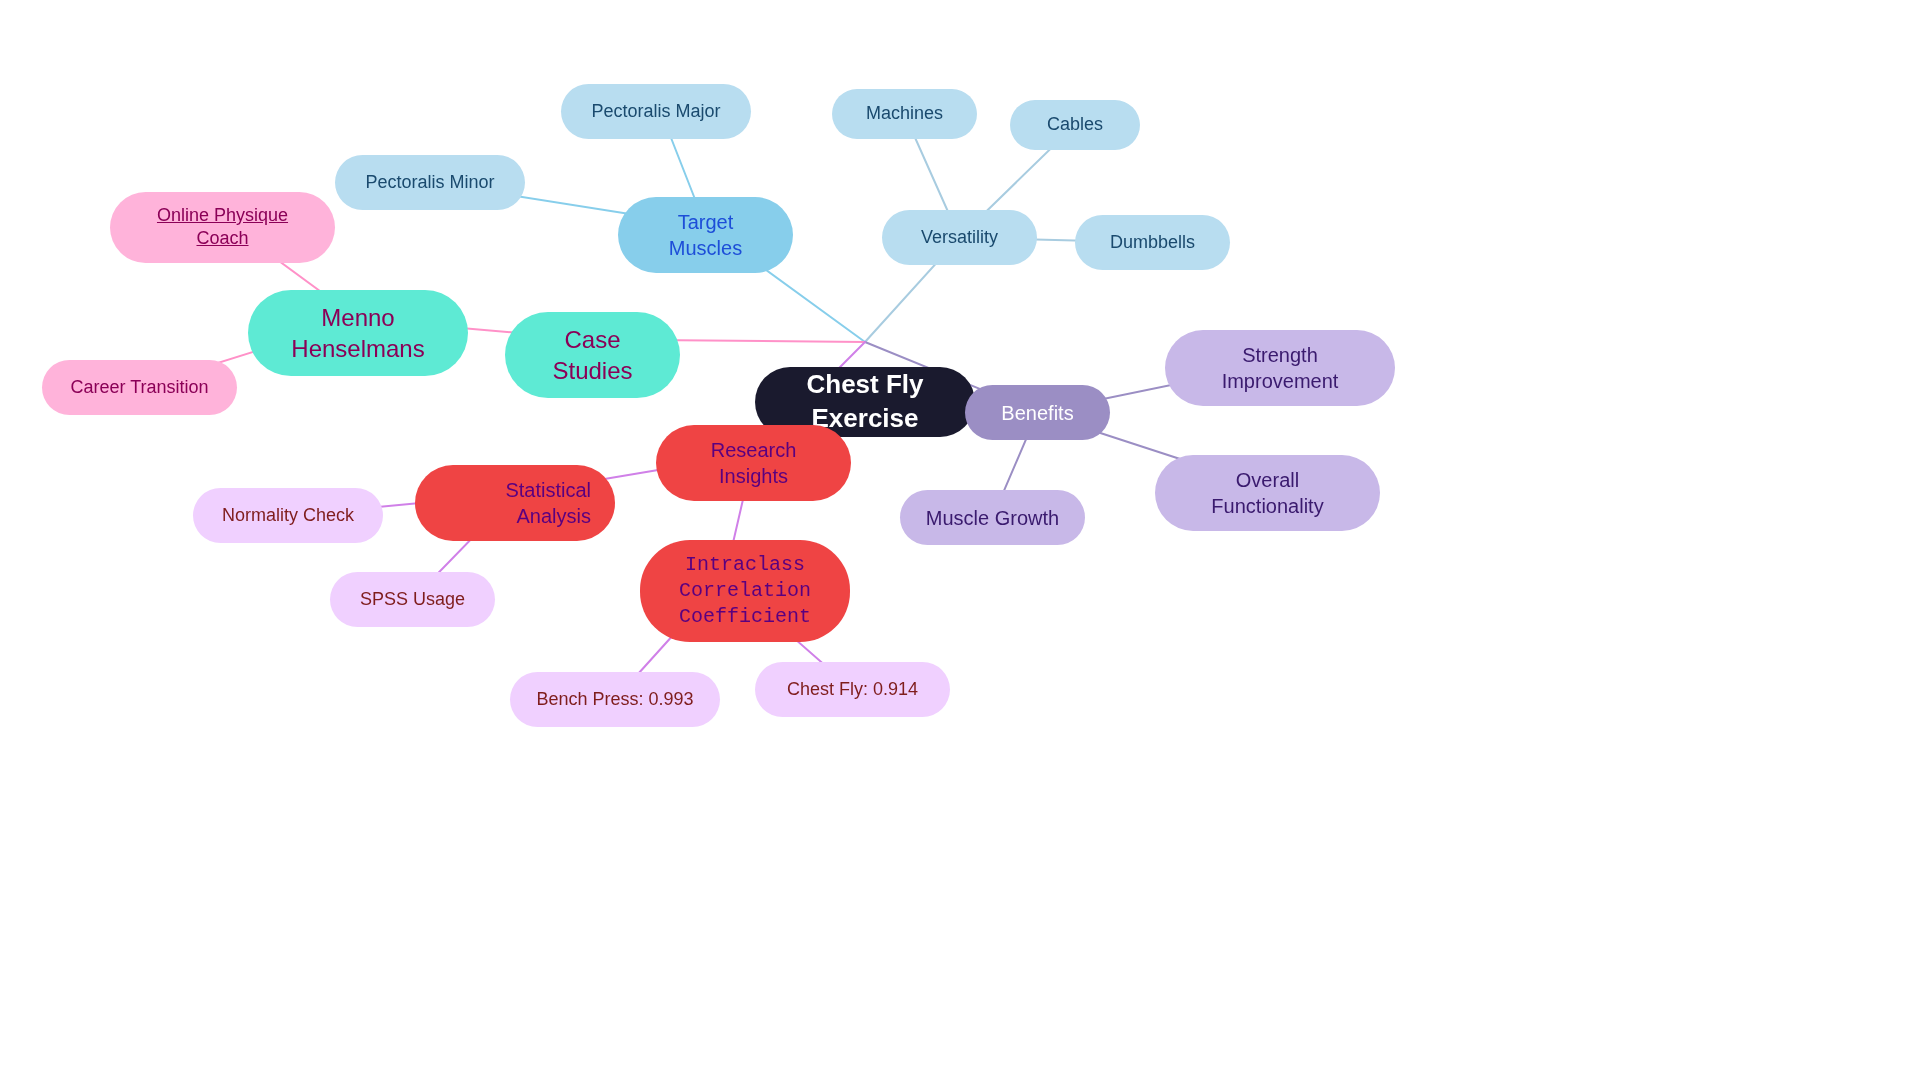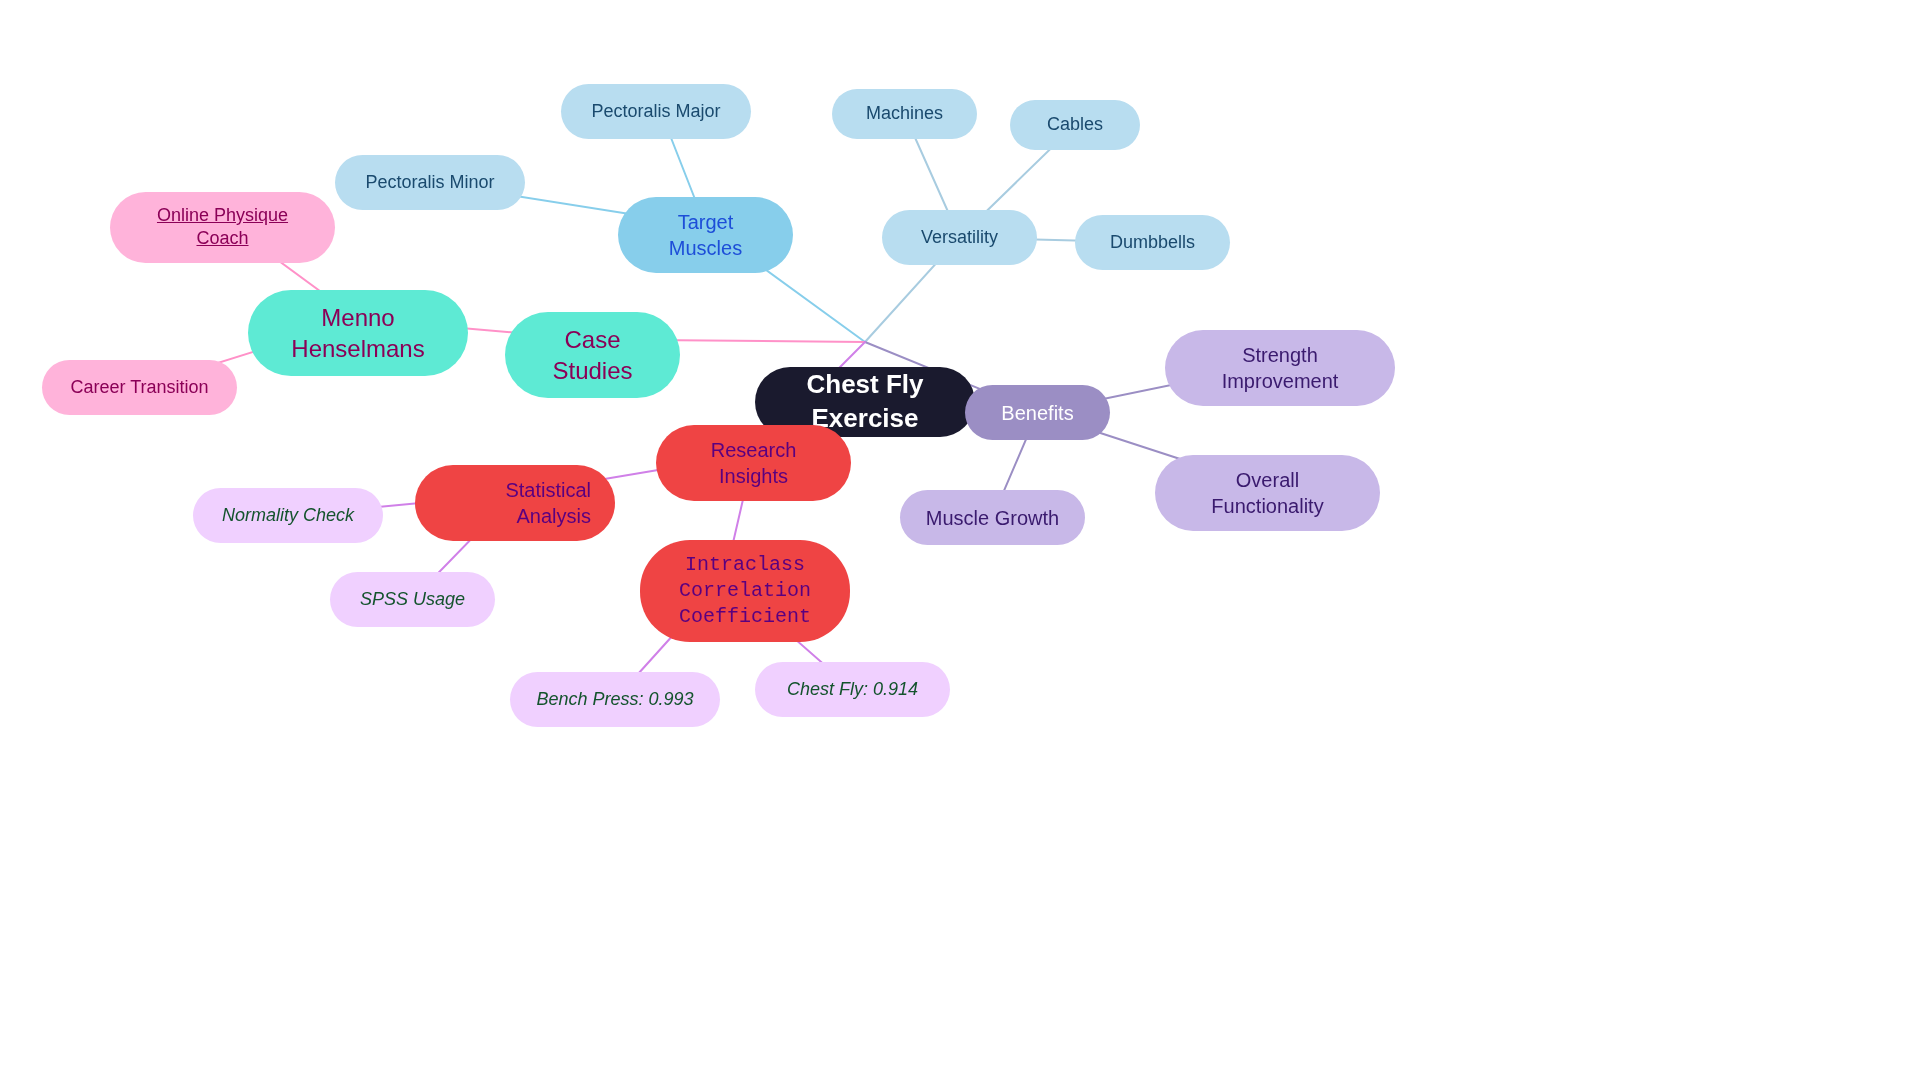--- a/index.html
+++ b/index.html
@@ -75,23 +75,22 @@
       font-size: 20px;
     }
     
     .node-violet {
       background: #ef4444;
       color: #5a0080;
       font-size: 20px;
     }
     .node-violet-light {
       background: #f0d0ff;
-      color: #14532d;
+      color: #7f1d1d;
       font-size: 18px;
-      font-style: italic;
     }
   </style>
 </head>
 <body>
 
 <svg id="mindmap-lines">
     <line x1="865" y1="342" x2="705.5" y2="226" stroke="#87CEEB" stroke-width="2" stroke-linecap="round"></line>
     <line x1="705.5" y1="226" x2="656" y2="99.5" stroke="#87CEEB" stroke-width="2" stroke-linecap="round"></line>
     <line x1="705.5" y1="226" x2="430" y2="182.5" stroke="#87CEEB" stroke-width="2" stroke-linecap="round"></line>
     <line x1="865" y1="342" x2="959.5" y2="237.5" stroke="#a8cce0" stroke-width="2" stroke-linecap="round"></line>

